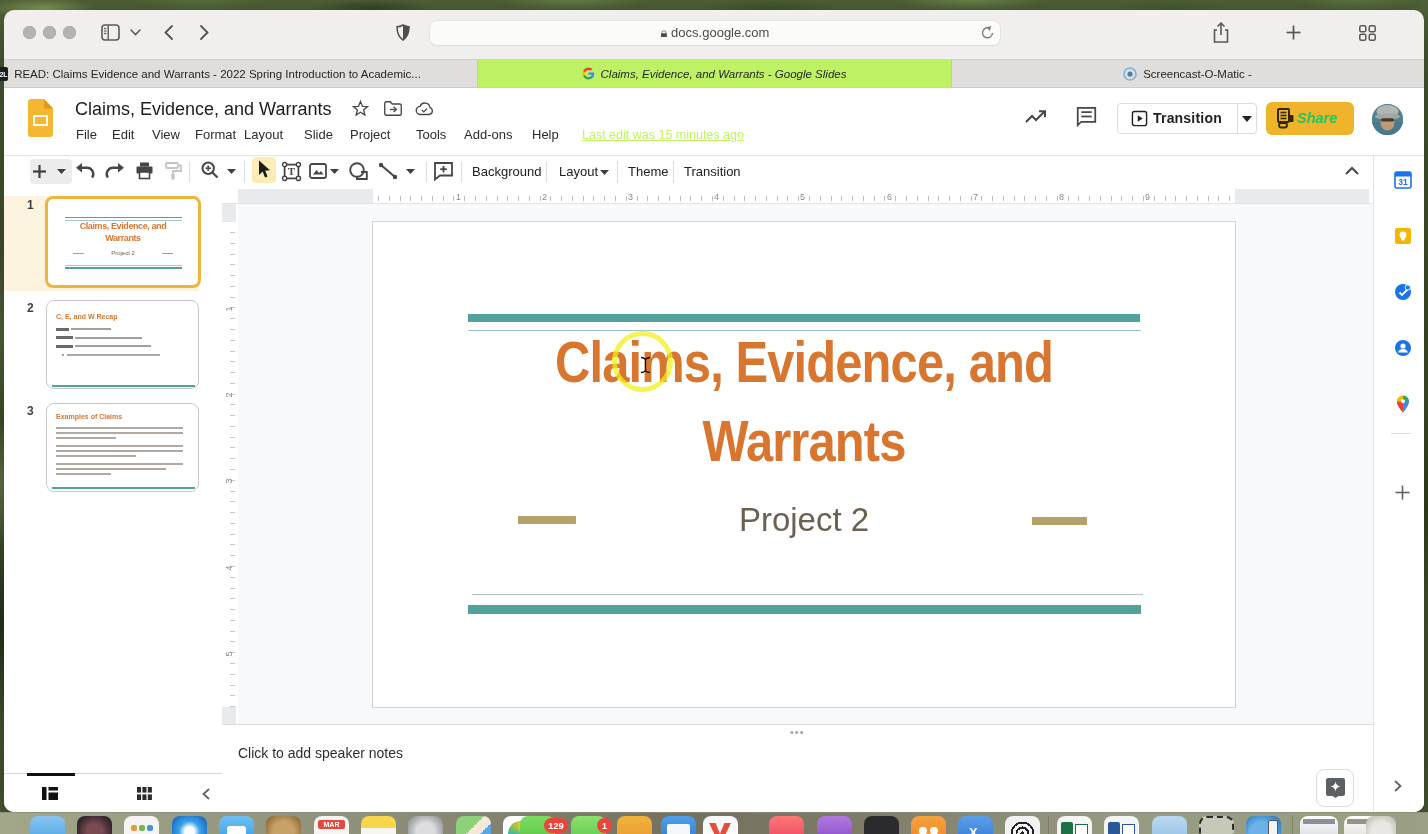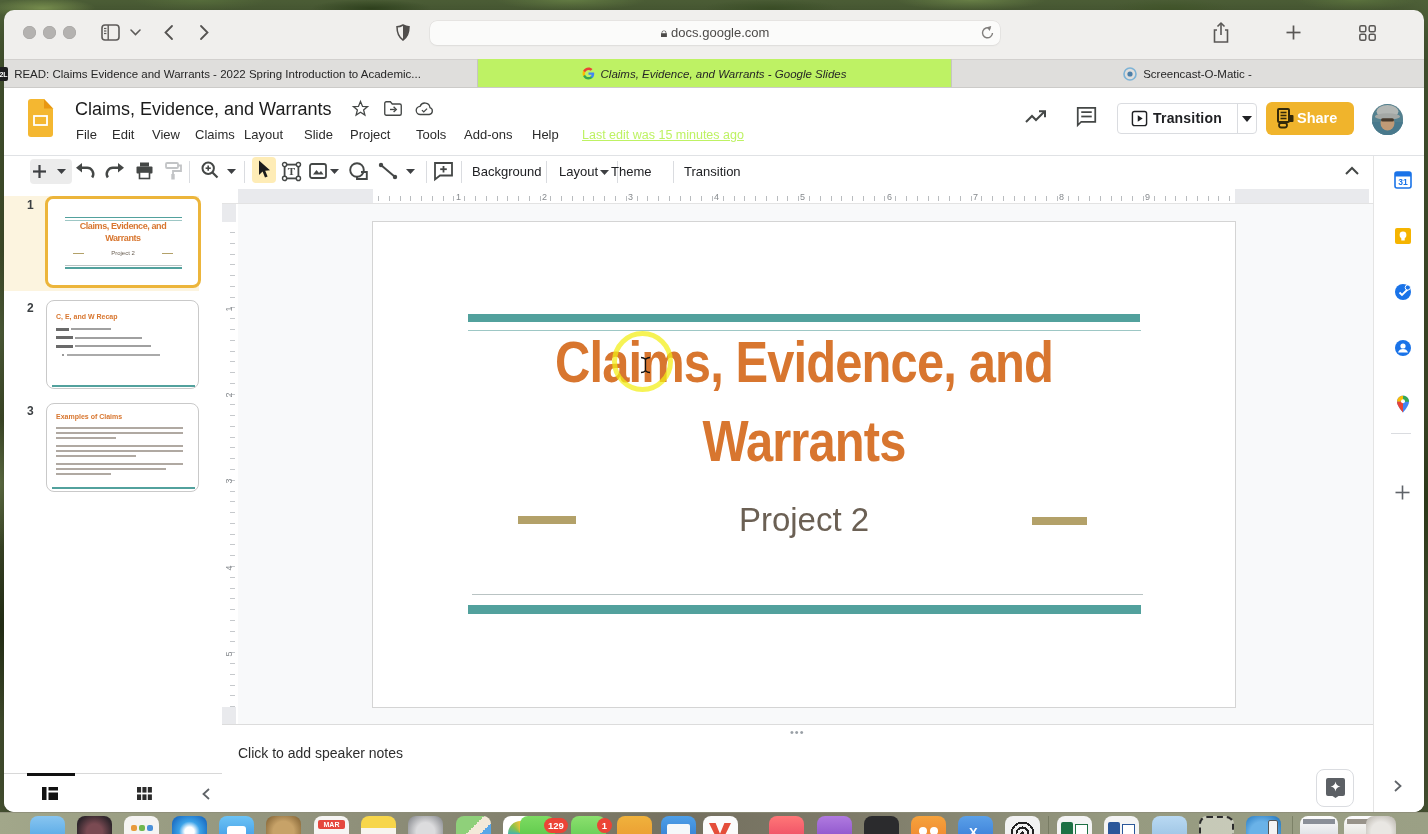--- a/index.html
+++ b/index.html
@@ -45,21 +45,21 @@
   #doctitle { position:absolute; left:75px; top:99px; font-size:18px; color:#1b1b1b;text-align:center; }
   .menuitem { position:absolute; top:127px; font-size:13px; color:#2b2b2b; }
   #lastedit { position:absolute; left:582px; top:128px; font-size:12.5px; color:#bef264; text-decoration:underline; }
 
   #btn-slideshow { position:absolute; left:1117px; top:103px; width:140px; height:31px; background:#fff;
      border:1px solid #dadce0; border-radius:4px; }
   #ss-div { position:absolute; left:1237px; top:104px; width:1px; height:29px; background:#dadce0; }
   #ss-txt { position:absolute; left:1153px; top:110px; font-size:14px; color:#202124; font-weight:bold; letter-spacing:0.2px; }
   #btn-share { position:absolute; left:1266px; top:102px; width:88px; height:33px; background:#f0b42c;
      border-radius:6px; }
-  #share-txt { position:absolute; left:1297px; top:110px; font-size:14.5px; color:#ffffff; font-weight:bold; }
+  #share-txt { position:absolute; left:1297px; top:110px; font-size:14.5px; color:#22c55e; font-weight:bold;font-style:italic; }
   #avatar { position:absolute; left:1372px; top:104px; width:31px; height:31px; border-radius:50%; overflow:hidden;
      background:linear-gradient(180deg,#b9bdbd 0%, #a3a8a8 40%, #64929f 58%, #4e8296 100%); }
 
   .tsep2 { position:absolute; top:161px; width:1px; height:22px; background:#dadce0; }
   .tbtxt { position:absolute; top:164px; font-size:13px; color:#202124; }
 
   #strip { position:absolute; left:4px; top:189px; width:218px; height:584px; background:#fff; }
   #striprow1 { position:absolute; left:4px; top:196px; width:195px; height:95px; background:#fcf4df; }
   .thumbnum { position:absolute; font-size:12px; color:#3c4043; font-weight:bold; }
   .thumb { position:absolute; background:#fff; }
@@ -206,21 +206,21 @@
   <line x1="8" y1="11.3" x2="14.5" y2="11.3" stroke="#444746" stroke-width="1.8"></line>
   <path d="M12.8 7.8 L16.4 11.3 L12.8 14.8" fill="none" stroke="#444746" stroke-width="1.8"></path>
 </svg>
 <svg style="left:415px; top:102px;" width="19" height="14" viewBox="0 0 26 18">
   <path d="M20.5 7.2 A7 7 0 0 0 7 5.3 A5.6 5.6 0 0 0 7.5 16.5 L19.5 16.5 A4.8 4.8 0 0 0 20.5 7.2 Z" fill="none" stroke="#444746" stroke-width="1.8"></path>
   <path d="M9.5 10.5 L12 13 L16.5 8.5" fill="none" stroke="#444746" stroke-width="1.8"></path>
 </svg>
 <span class="menuitem" style="left:76px">File</span>
 <span class="menuitem" style="left:112px">Edit</span>
 <span class="menuitem" style="left:152px">View</span>
-<span class="menuitem" style="left:195px">Claims</span>
+<span class="menuitem" style="left:195px">Format</span>
 <span class="menuitem" style="left:244px">Layout</span>
 <span class="menuitem" style="left:304px">Slide</span>
 <span class="menuitem" style="left:350px">Project</span>
 <span class="menuitem" style="left:416px">Tools</span>
 <span class="menuitem" style="left:464px">Add-ons</span>
 <span class="menuitem" style="left:532px">Help</span>
 <span id="lastedit">Last edit was 15 minutes ago</span>
 <div id="hdr-line"></div>
 
 <svg style="left:1025px; top:108px;" width="22" height="20" viewBox="0 0 22 20">
@@ -338,21 +338,21 @@
   <line x1="6.2" y1="7.2" x2="12.8" y2="7.2" stroke="#444746" stroke-width="1.8"></line>
 </svg>
 <div class="tsep2" style="left:461px"></div>
 <span class="tbtxt" style="left:472px">Background</span>
 <div class="tsep2" style="left:546px"></div>
 <span class="tbtxt" style="left:559px">Layout</span>
 <svg style="left:600px; top:170px;" width="9" height="5" viewBox="0 0 9 5">
   <path d="M0 0 L9 0 L4.5 5 Z" fill="#3e4043"></path>
 </svg>
 <div class="tsep2" style="left:617px"></div>
-<span class="tbtxt" style="left:611px">Theme</span>
+<span class="tbtxt" style="left:628px">Theme</span>
 <div class="tsep2" style="left:673px"></div>
 <span class="tbtxt" style="left:684px">Transition</span>
 <svg style="left:1345px; top:166px;" width="14" height="9" viewBox="0 0 14 9">
   <path d="M1 8 L7 2 L13 8" fill="none" stroke="#444746" stroke-width="2"></path>
 </svg>
 
 <div id="canvas"></div>
 <div id="hruler"></div>
 <div id="hticks"></div>
 <div class="rgray" style="left:238px; top:189px; width:135px; height:14px;"></div>

